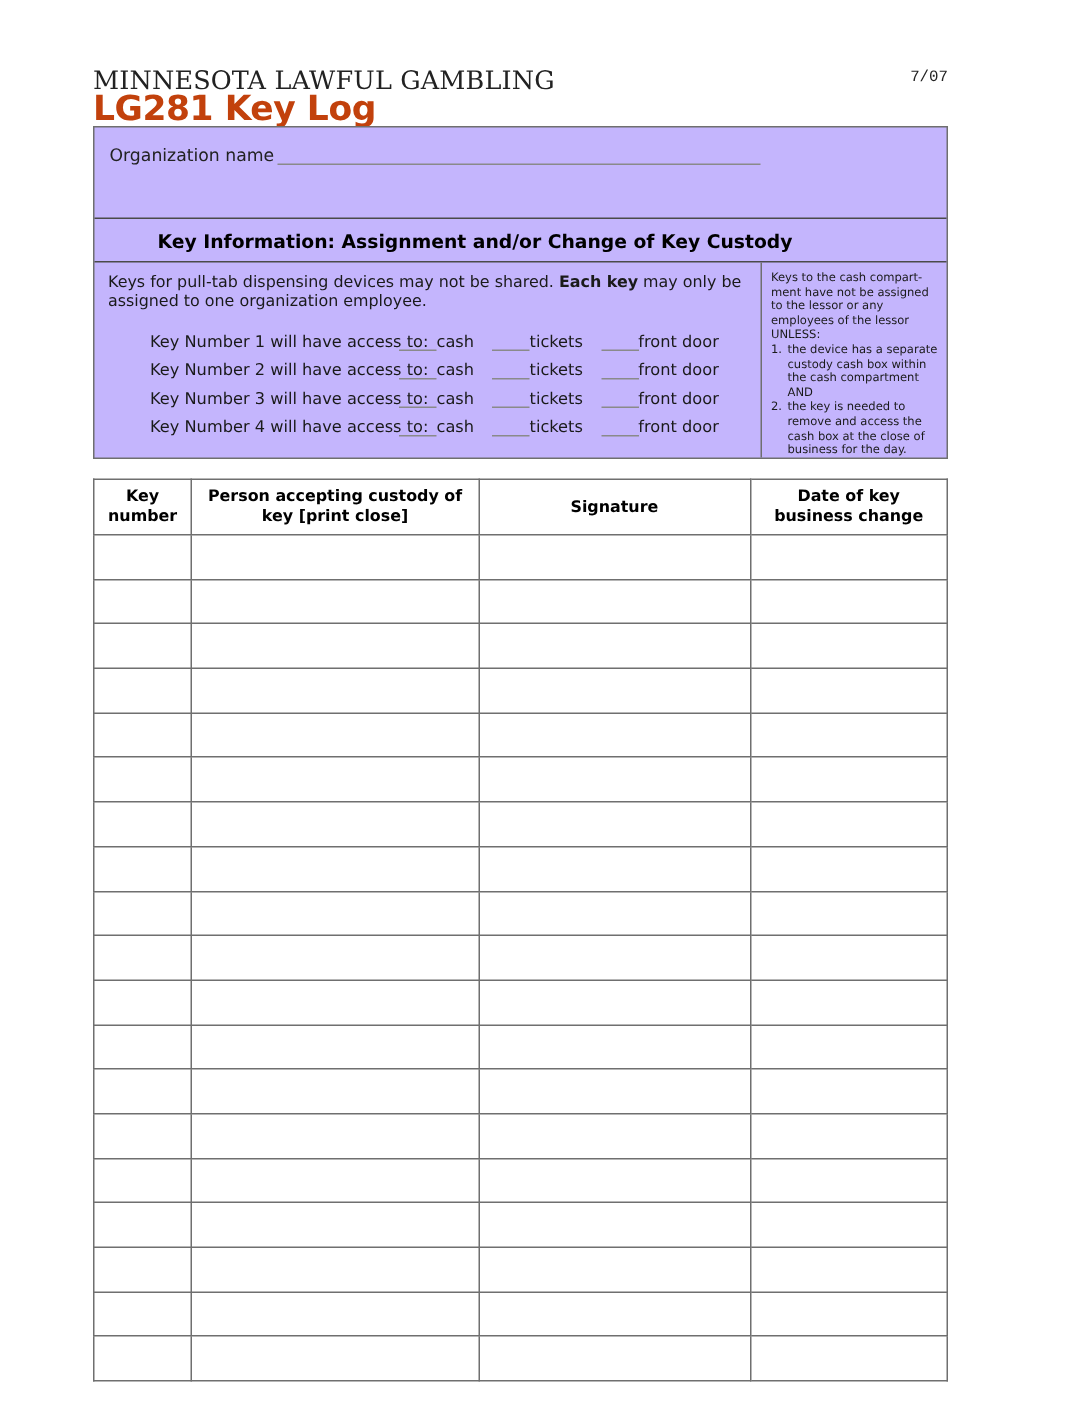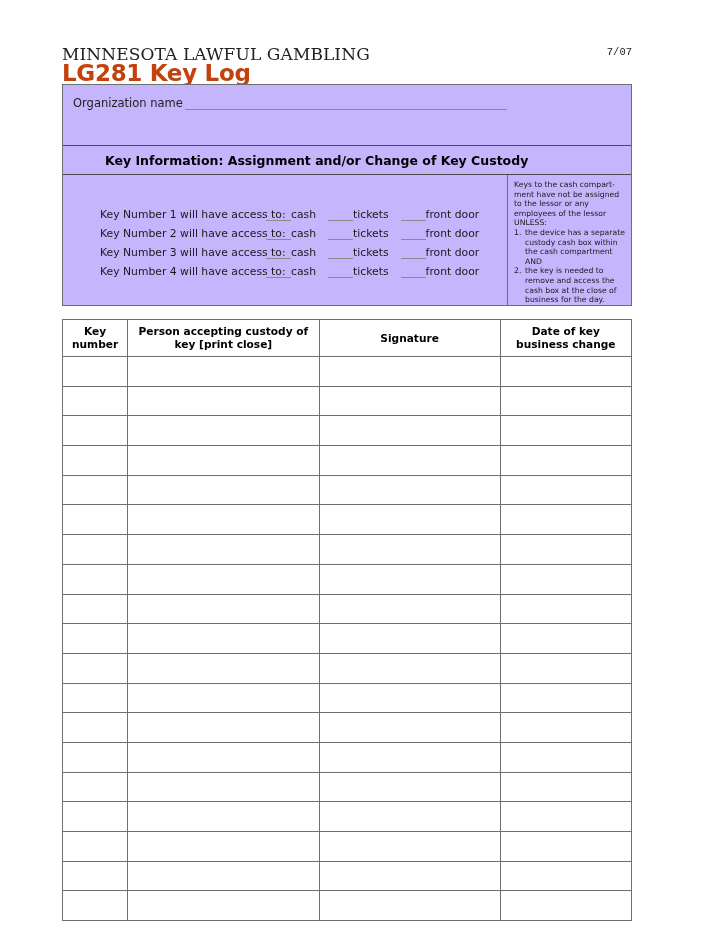--- a/index.html
+++ b/index.html
@@ -63,21 +63,21 @@
     box-sizing:border-box;padding:7px 9px 0 9px;
   }
   .ki-intro{font-size:10.6px;line-height:13.4px;color:#1a1a1a;}
   .ki-intro b{font-weight:bold;}
   .keyrows{margin-top:12px;}
   .keyrow{
     font-size:10.8px;color:#1a1a1a;margin-left:28px;height:19px;
     white-space:nowrap;
   }
   .keyrow .lbl{display:inline-block;width:166px;}
-  .keyrow .opt{display:inline-block;margin-right:12px;margin-top:14px;}
+  .keyrow .opt{display:inline-block;margin-right:12px;}
   .keyrow .opt .blank{
     display:inline-block;width:25px;border-bottom:1px solid #8a8a8a;
     height:10px;vertical-align:bottom;
   }
 
   .ki-note{
     position:absolute;left:444px;top:0;width:126px;height:100%;
     border-left:1.3px solid #6f6f6f;box-sizing:border-box;
     padding:5px 4px 0 6px;
     font-size:7.7px;line-height:9.6px;color:#1a1a1a;
@@ -128,20 +128,21 @@
       </div>
     </div>
 
     <div class="ki-bar">
       <span class="ki-bar-label">Key Information:  Assignment and/or Change of Key Custody</span>
     </div>
 
     <div class="ki-body">
 
       <div class="ki-main">
+        <div class="ki-intro"><span>Keys for pull-tab dispensing devices may not be shared.  </span><b>Each key</b><span> may only be assigned to one organization employee.</span></div>
 
         <div class="keyrows">
           <div class="keyrow">
             <span class="lbl">Key Number 1 will have access to:</span><span class="opt"><span class="blank"></span><span>cash</span></span><span class="opt"><span class="blank"></span><span>tickets</span></span><span class="opt"><span class="blank"></span><span>front door</span></span>
           </div>
           <div class="keyrow">
             <span class="lbl">Key Number 2 will have access to:</span><span class="opt"><span class="blank"></span><span>cash</span></span><span class="opt"><span class="blank"></span><span>tickets</span></span><span class="opt"><span class="blank"></span><span>front door</span></span>
           </div>
           <div class="keyrow">
             <span class="lbl">Key Number 3 will have access to:</span><span class="opt"><span class="blank"></span><span>cash</span></span><span class="opt"><span class="blank"></span><span>tickets</span></span><span class="opt"><span class="blank"></span><span>front door</span></span>

